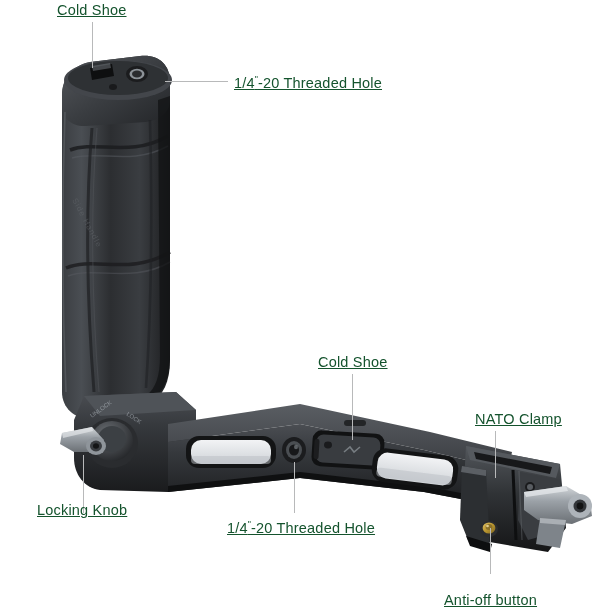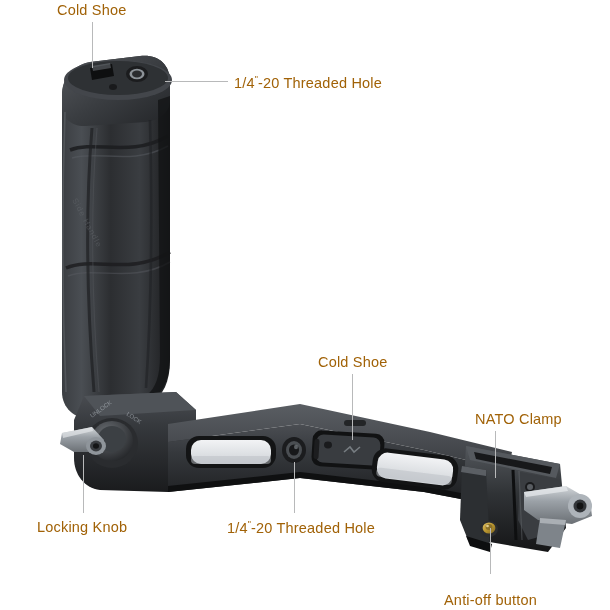--- a/index.html
+++ b/index.html
@@ -6,25 +6,26 @@
   body{
     width:610px;height:610px;
     background:#ffffff;
     font-family:"Liberation Sans", sans-serif;
     overflow:hidden;
     position:relative;
   }
   #stage{position:absolute;left:0;top:0;width:610px;height:610px;}
   .callout{
     position:absolute;
-    color:#a16207;
+    color:#14532d;
     font-size:14.5px;
     letter-spacing:.2px;
     white-space:nowrap;
     font-family:"Liberation Sans", sans-serif;
+    text-decoration:underline;
   }
   .leader{position:absolute;background:#b8b9ba;}
   .leader.v{width:1px;}
   .leader.h{height:1px;}
   svg{position:absolute;left:0;top:0;}
   .sup{font-size:9px;vertical-align:super;letter-spacing:0;}
 </style>
 </head>
 <body>
 
@@ -232,21 +233,21 @@
   <div class="callout" style="left:57px;top:2px;">Cold Shoe</div>
 
   <div class="callout" style="left:234px;top:74px;">
     <span>1/4</span><span class="sup">"</span><span>-20 Threaded Hole</span>
   </div>
 
   <div class="callout" style="left:318px;top:354px;">Cold Shoe</div>
 
   <div class="callout" style="left:451px;top:411px;margin-left:24px;">NATO Clamp</div>
 
-  <div class="callout" style="left:37px;top:519px;">Locking Knob</div>
+  <div class="callout" style="left:37px;top:502px;">Locking Knob</div>
 
   <div class="callout" style="left:227px;top:519px;">
     <span>1/4</span><span class="sup">"</span><span>-20 Threaded Hole</span>
   </div>
 
   <div class="callout" style="left:444px;top:580px;margin-top:12px;">Anti-off button</div>
 
 </div>
 
 </body></html>

